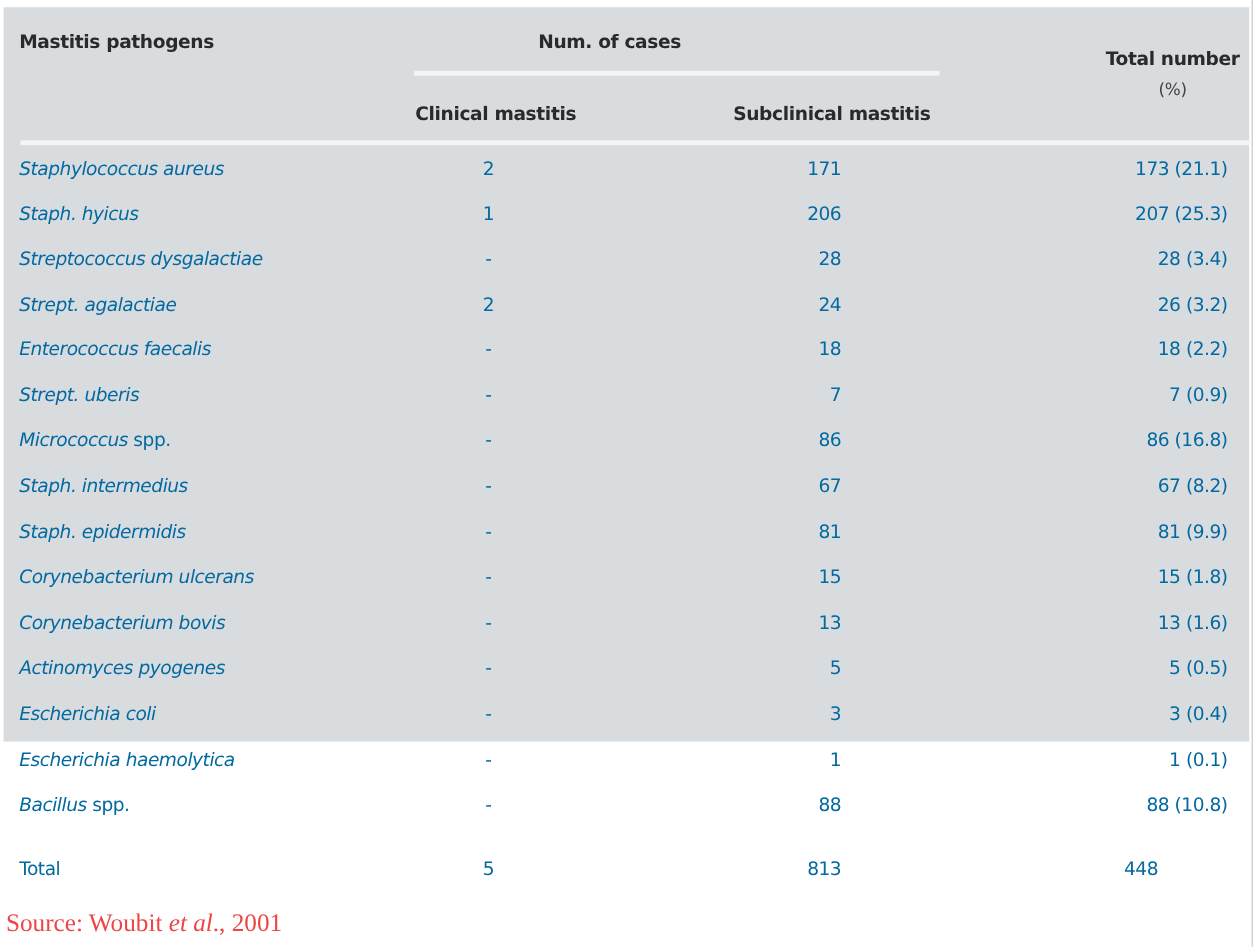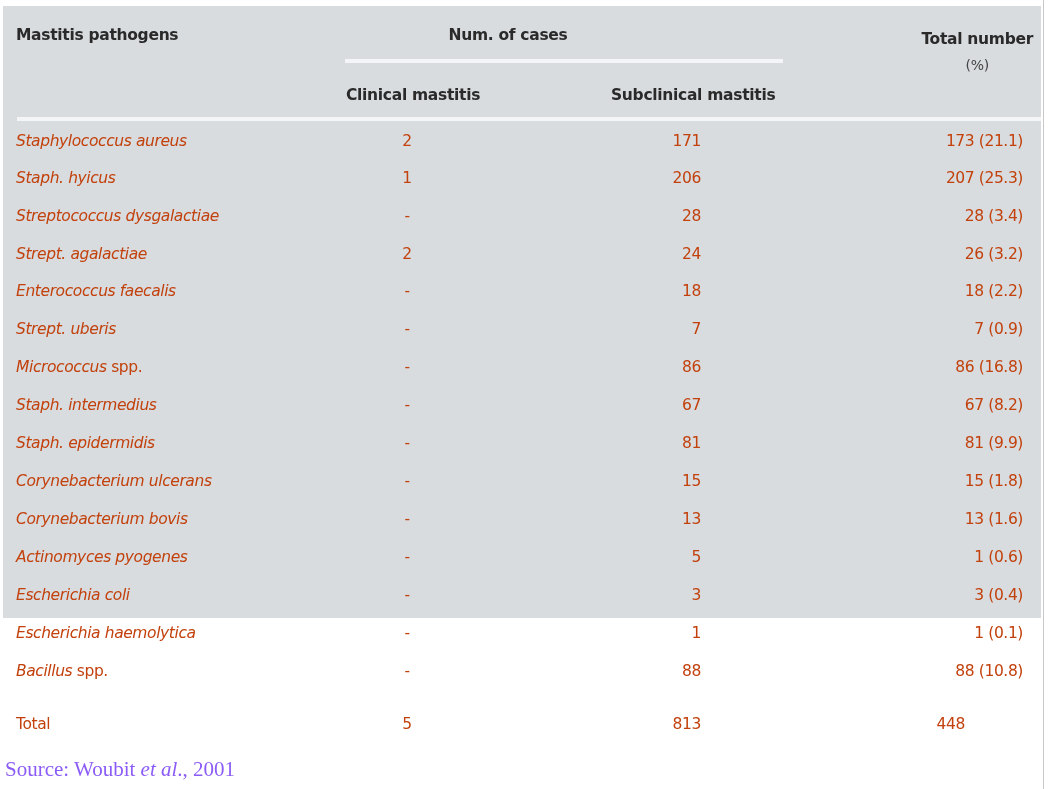--- a/index.html
+++ b/index.html
@@ -39,21 +39,21 @@
       white-space: nowrap;
       letter-spacing: -0.3px;
     }
     .hdr.pathogens { left: 13px; top: 20px; }
     .hdr.numcases { left: 0; width: 1038px; top: 20px; }
     .hdr.numcases span { position: absolute; left: 505px; transform: translateX(-50%); }
     .hdr.clinical { left: 343px; top: 80px; }
     .hdr.subclinical { left: 608px; top: 80px; }
     .hdr.total {
       right: 8px;
-      top: 20px;
+      top: 30px;
       text-align: center;
       line-height: 26px;
     }
     .hdr.total .pct {
       display: block;
       font-weight: normal;
       font-size: 14px;
       color: #444;
     }
     .rule {
@@ -62,21 +62,21 @@
       background: #f4f5f6;
     }
     .rule.sub { left: 342px; top: 53px; width: 438px; }
     .rule.main { left: 14px; top: 111px; width: 1024px; }
     .row {
       position: absolute;
       left: 0;
       width: 1038px;
       height: 38px;
       font-size: 15.5px;
-      color: #c2410c;
+      color: #0369a1;
       letter-spacing: -0.4px;
     }
     .row .name {
       position: absolute;
       left: 13px;
       top: 9px;
       font-style: italic;
       white-space: nowrap;
     }
     .row .name .roman { font-style: normal; }
@@ -103,21 +103,21 @@
     }
     .row.total-row .name { font-style: normal; }
     .row.total-row .sub { right: 340px; }
     .row.total-row .tot { right: 76px; }
     .source {
       position: absolute;
       left: 5px;
       top: 757px;
       font-family: "Liberation Serif", "DejaVu Serif", serif;
       font-size: 21px;
-      color: #8b5cf6;
+      color: #ef4444;
       white-space: nowrap;
     }
     .source i { font-style: italic; }
   </style>
 </head>
 <body>
 
 <div class="right-border"></div>
 
 <div class="panel">
@@ -198,21 +198,21 @@
       <div class="row" style="top: 495px;">
         <span class="name"><span>Corynebacterium bovis</span><span class="roman"></span></span>
         <span class="clin">-</span>
         <span class="sub">13</span>
         <span class="tot">13 (1.6)</span>
       </div>
       <div class="row" style="top: 533px;">
         <span class="name"><span>Actinomyces pyogenes</span><span class="roman"></span></span>
         <span class="clin">-</span>
         <span class="sub">5</span>
-        <span class="tot">1 (0.6)</span>
+        <span class="tot">5 (0.5)</span>
       </div>
       <div class="row" style="top: 571px;">
         <span class="name"><span>Escherichia coli</span><span class="roman"></span></span>
         <span class="clin">-</span>
         <span class="sub">3</span>
         <span class="tot">3 (0.4)</span>
       </div>
       <div class="row" style="top: 609px;">
         <span class="name"><span>Escherichia haemolytica</span><span class="roman"></span></span>
         <span class="clin">-</span>

